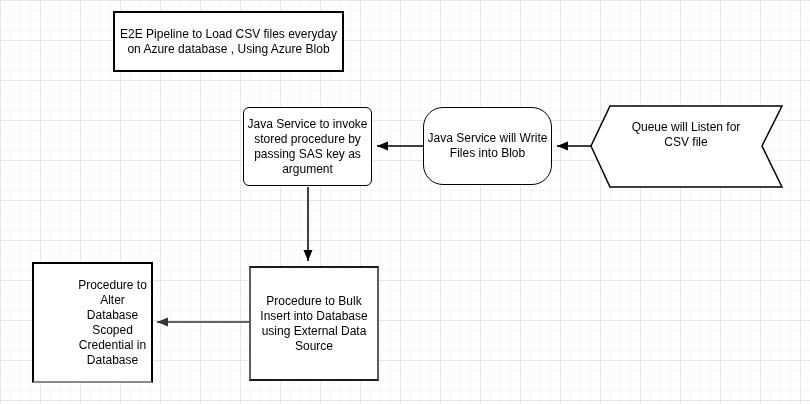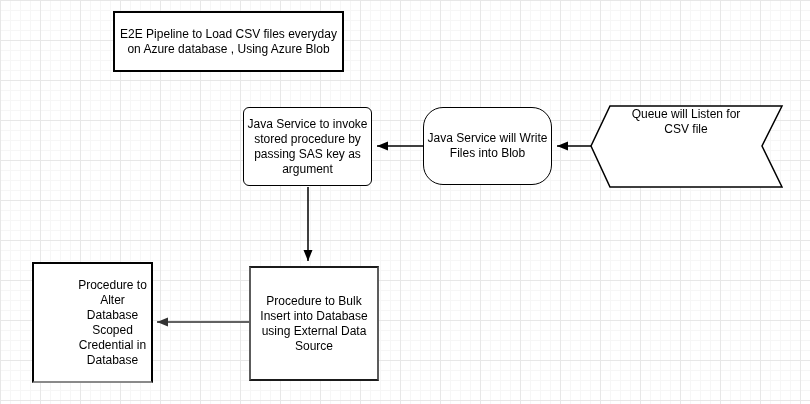--- a/index.html
+++ b/index.html
@@ -68,21 +68,21 @@
     border-bottom-color: #8a8a8a;
     padding-left: 40px;
   }
   #bulk-box {
     left: 249px; top: 266px; width: 130px; height: 115px;
     border: 2px solid #5c5c5c;
     border-top-color: #1b1b1b;
     border-bottom-color: #1b1b1b;
   }
   #queue-label {
-    left: 600px; top: 90px; width: 172px; height: 63px;
+    left: 600px; top: 103px; width: 172px; height: 63px;
   }
 </style>
 </head>
 <body>
 
 <div class="canvas">
 
   <svg class="connectors" viewBox="0 0 810 404" xmlns="http://www.w3.org/2000/svg">
     <defs>
       <marker id="arrowBlack" viewBox="0 0 12 12" refX="11.5" refY="6" markerWidth="12" markerHeight="12" orient="auto" markerUnits="userSpaceOnUse">

